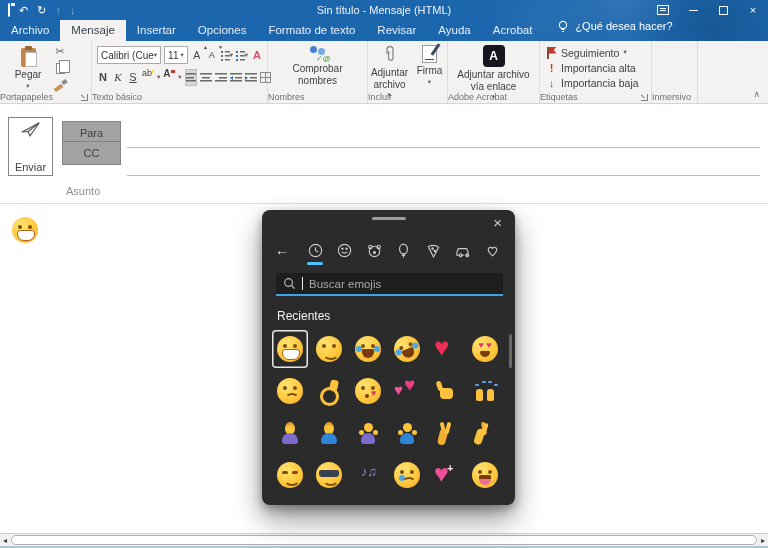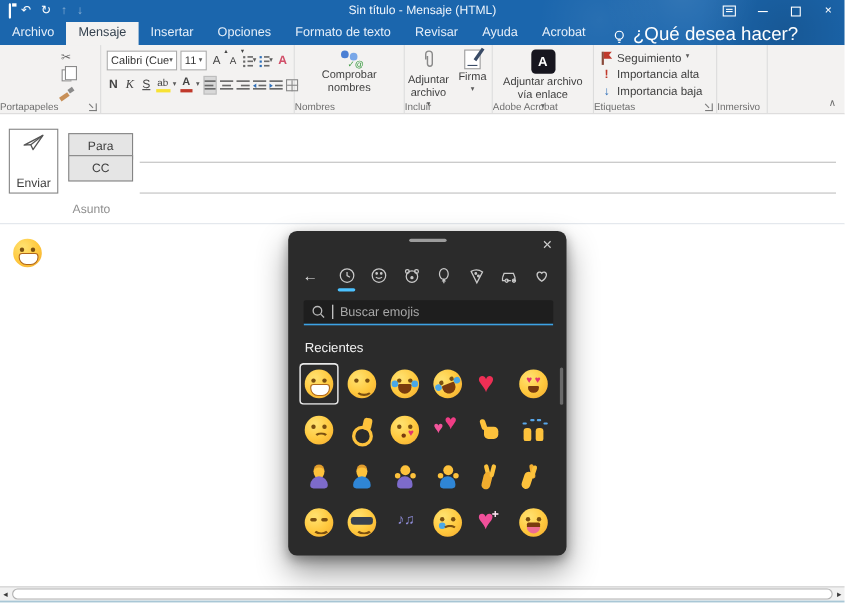--- a/index.html
+++ b/index.html
@@ -23,21 +23,21 @@
   #wctrls{position:absolute;right:0;top:0;height:20px;display:flex}
   .wc{width:30px;height:20px;display:flex;align-items:center;justify-content:center;color:#fff;cursor:pointer;font-size:11px}
   .rdo{width:12px;height:10px;border:1px solid #fff;position:relative}
   .rdo::after{content:"";position:absolute;left:2px;top:2px;width:6px;height:1px;background:#fff;box-shadow:0 2px 0 #fff}
   .minbar{width:9px;height:1px;background:#fff}
   .maxbox{width:9px;height:9px;border:1px solid #fff}
 
   #tabsbar{position:absolute;left:0;top:20px;right:0;height:21px;display:flex;align-items:flex-end}
   .tab{padding:0 11px;height:21px;line-height:21px;font-size:11.5px;color:#e6eff9;cursor:pointer;white-space:nowrap}
   .tab.active{background:#f3f2f1;color:#35424f}
-  #tellme{display:flex;align-items:flex-end;gap:6px;color:#fff;font-size:17px;margin-left:14px;height:21px;cursor:pointer}
+  #tellme{display:flex;align-items:flex-start;gap:6px;color:#fff;font-size:11px;margin-left:14px;height:21px;cursor:pointer}
 
   
   #ribbon{position:absolute;left:0;top:41px;width:768px;height:63px;background:#f3f2f1;border-bottom:1px solid #d4d4d4;display:flex}
   .grp{position:relative;height:62px;border-right:1px solid #dcdcdc;flex:none}
   .glabel{position:absolute;left:0;right:0;bottom:1px;text-align:left;font-size:9px;color:#6e6e6e;white-space:nowrap;overflow:hidden}
   .dlg{position:absolute;right:2px;bottom:1px;width:9px;height:9px;cursor:pointer}
   .dlg::before{content:"";position:absolute;right:1px;bottom:1px;width:6px;height:6px;border-right:1.2px solid #7a7a7a;border-bottom:1.2px solid #7a7a7a}
   .dlg::after{content:"";position:absolute;left:1px;top:1px;width:5px;height:1.2px;background:#7a7a7a;transform:rotate(45deg);transform-origin:left center}
   .cr{font-size:6.5px;color:#5a5a5a;line-height:1}
   .bb{display:flex;flex-direction:column;align-items:center;gap:2px;padding-top:4px;cursor:pointer}
@@ -65,21 +65,21 @@
   .af{font-size:10.5px;color:#444;position:relative}
   .af i{position:absolute;top:-3px;right:-5px;font-style:normal;font-size:5px;color:#444}
   .li{width:12px;height:11px;background:
       linear-gradient(#6b6b6b,#6b6b6b) 4px 1px/8px 1.5px no-repeat,
       linear-gradient(#6b6b6b,#6b6b6b) 4px 5px/8px 1.5px no-repeat,
       linear-gradient(#6b6b6b,#6b6b6b) 4px 9px/8px 1.5px no-repeat;position:relative}
   .li::before{content:"";position:absolute;left:0;top:1px;width:2px;height:2px;background:#6b6b6b;box-shadow:0 4px 0 #6b6b6b,0 8px 0 #6b6b6b}
   .li.num::before{background:#2f6fb8;box-shadow:0 4px 0 #2f6fb8,0 8px 0 #2f6fb8}
   .clrA{font-size:11px;font-weight:bold;color:#d14f69}
   .bld{font-weight:bold}.itl{font-style:italic;font-family:"Liberation Serif",serif}.unl{text-decoration:underline}
-  .hl,.fc{display:flex;flex-direction:column;align-items:center;line-height:1;cursor:pointer}
+  .hl,.fc{display:flex;flex-direction:row;align-items:flex-start;line-height:1;cursor:pointer}
   .hl b{font-size:9px;font-weight:normal;color:#444}
   .hl u{width:13px;height:3px;background:#f7e233;display:block;margin-top:1px}
   .fc b{font-size:10px;font-weight:bold;color:#444}
   .fc u{width:11px;height:3px;background:#c0392b;display:block;margin-top:1px}
   .al{width:12px;height:10px;background-repeat:no-repeat}
   .alL{background-image:linear-gradient(#696969,#696969),linear-gradient(#696969,#696969),linear-gradient(#696969,#696969);
        background-size:12px 1.5px,8px 1.5px,12px 1.5px;background-position:0 1px,0 4.5px,0 8px}
   .alC{background-image:linear-gradient(#696969,#696969),linear-gradient(#696969,#696969),linear-gradient(#696969,#696969);
        background-size:12px 1.5px,8px 1.5px,12px 1.5px;background-position:0 1px,2px 4.5px,0 8px}
   .alR{background-image:linear-gradient(#696969,#696969),linear-gradient(#696969,#696969),linear-gradient(#696969,#696969);
@@ -131,21 +131,21 @@
   .rdr::before{content:"";position:absolute;left:50%;top:1px;bottom:1px;width:1px;background:#8aa5c9}
   .rdr::after{content:"";position:absolute;right:-3px;bottom:-2px;border-left:6px solid #2f6fb8;border-top:4px solid transparent;border-bottom:4px solid transparent}
   .tpl{width:14px;height:18px;border:1px solid #9a9a9a;background:#fff;position:relative;border-radius:1px}
   .tpl::after{content:"";position:absolute;right:-3px;bottom:0;width:7px;height:11px;background:#2f86d6;clip-path:polygon(60% 0,0 55%,45% 55%,30% 100%,100% 40%,55% 40%)}
   #gFill{flex:1;position:relative;border-right:none}
   #chev{position:absolute;right:8px;bottom:4px;color:#6e6e6e;font-size:9px;cursor:pointer}
 
   
   #composeHead{position:absolute;left:0;top:104px;width:768px;height:100px;background:#fff;border-bottom:1px solid #d9dfe5}
   #sendBtn{position:absolute;left:8px;top:13px;width:45px;height:59px;border:1px solid #848484;background:#fff;display:flex;flex-direction:column;align-items:center;justify-content:center;gap:21px;cursor:pointer;font-size:11px;color:#3f3f3f}
-  .fieldBtn{position:absolute;left:62px;width:59px;height:24px;border:1px solid #848484;background:#e5e5e5;display:flex;align-items:center;justify-content:center;font-size:11px;color:#3f3f3f;cursor:pointer}
+  .fieldBtn{position:absolute;left:62px;width:59px;height:24px;border:1px solid #848484;background:#a3a3a3;display:flex;align-items:center;justify-content:center;font-size:11px;color:#3f3f3f;cursor:pointer}
   #toBtn{top:17px}#ccBtn{top:37px}
   .fline{position:absolute;left:127px;right:8px;height:1px;background:#bfbfbf}
   #toLine{top:43px}#ccLine{top:71px}
   .finput{position:absolute;left:131px;right:10px;height:20px;border:none;outline:none;font-size:11.5px;color:#333;background:transparent}
   #toInput{top:22px}#ccInput{top:50px}#subjInput{top:78px;left:131px}
   #subjLabel{position:absolute;left:66px;top:81px;font-size:11px;color:#8f8f8f}
 
   
   #bodyArea{position:absolute;left:0;top:204px;width:768px;height:329px;background:#fff}
   #bodyEmoji{position:absolute;left:12px;top:13px}
@@ -272,20 +272,25 @@
           <path d="M4.5 9.5 h3 M5 11.5 h2" stroke="#fff" stroke-width="1.1" fill="none"></path>
         </svg>
         <span>¿Qué desea hacer?</span>
       </div>
     </div>
   </div>
 
   <div id="ribbon">
 
     <div class="grp" id="gClip">
+      <div class="bb" style="position:absolute;left:9px;top:3px;width:38px">
+        <span class="clip"></span>
+        <span class="bl">Pegar</span>
+        <span class="cr">▾</span>
+      </div>
       <div id="clipSmall">
         <span class="sic">
             <span style="font-size:11px;color:#696969">✂</span>
           </span>
         <span class="sic">
             <span class="cpy"></span>
           </span>
         <span class="sic">
             <span class="bsh"></span>
           </span>
@@ -342,20 +347,21 @@
         <span class="tbtn">
             <span class="ind dec"></span>
           </span>
         <span class="tbtn">
             <span class="ind inc"></span>
           </span>
         <span class="tbtn">
             <span class="bdr"></span>
           </span>
       </div>
+      <span class="glabel">Texto básico</span>
     </div>
 
     <div class="grp" id="gNames">
       <div class="bb" style="width:48px">
         <span class="ckn"></span>
         <span class="bl">Comprobar nombres</span>
       </div>
       <span class="glabel">Nombres</span>
     </div>
 

